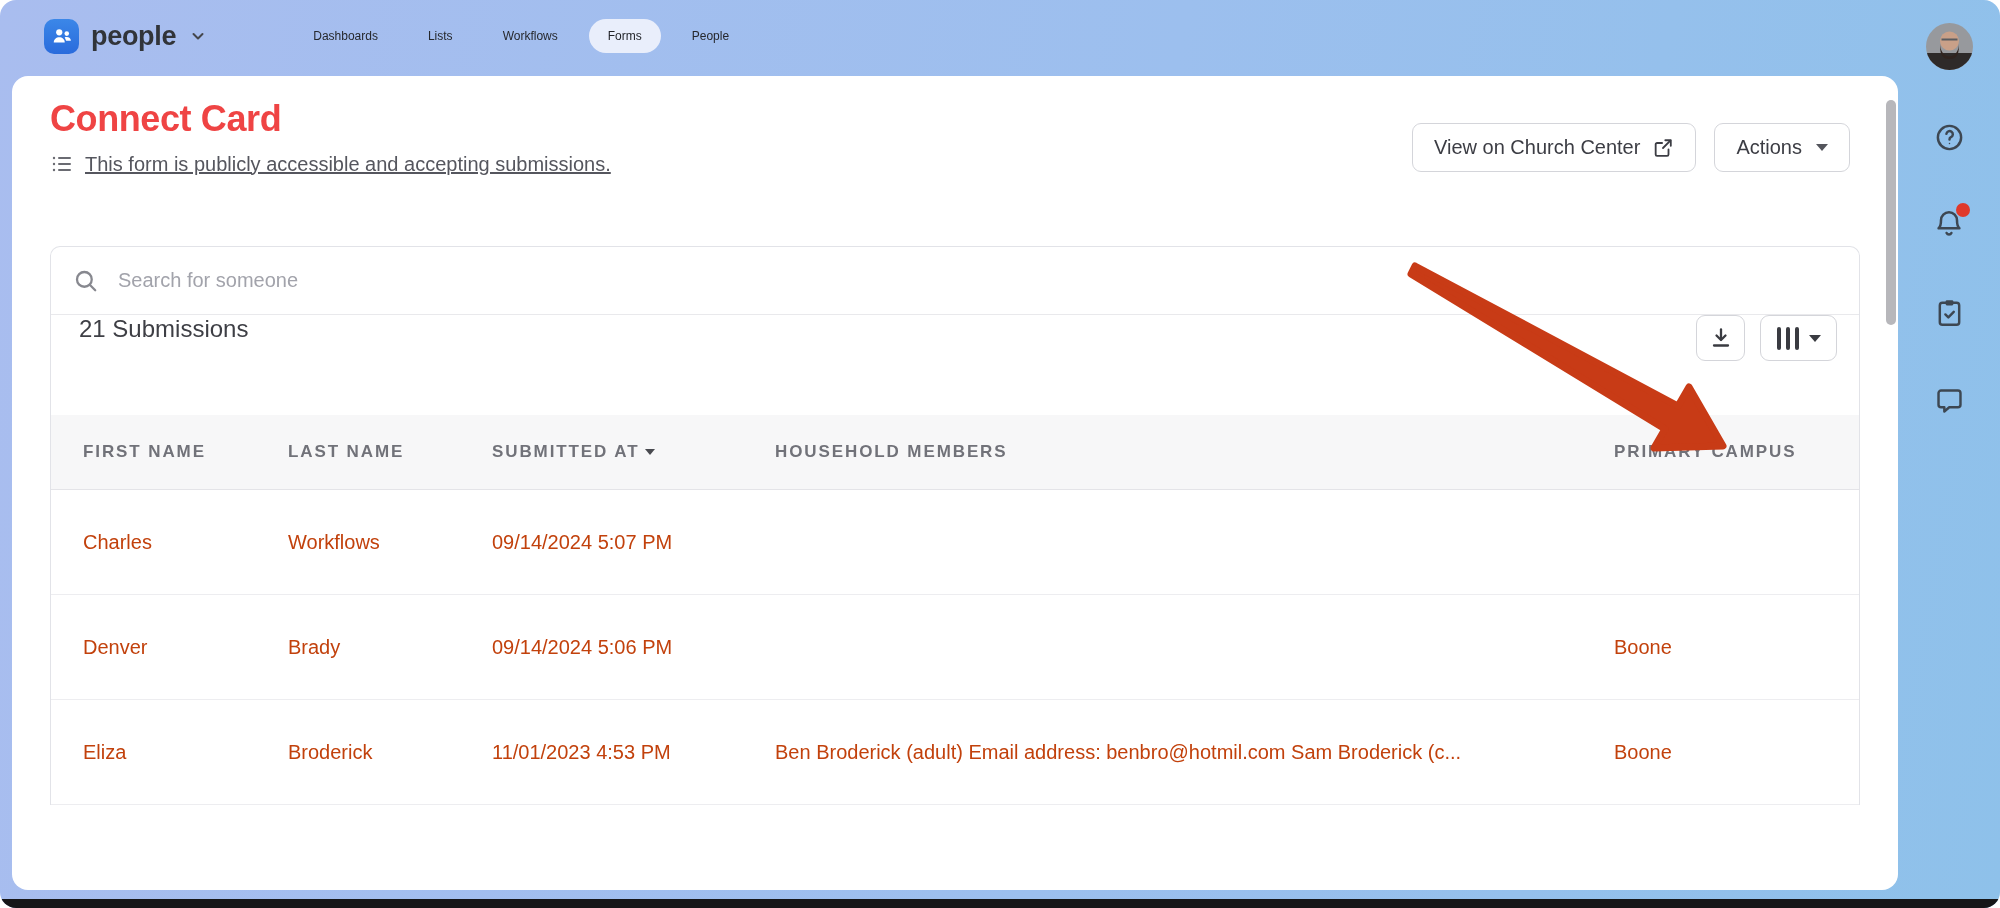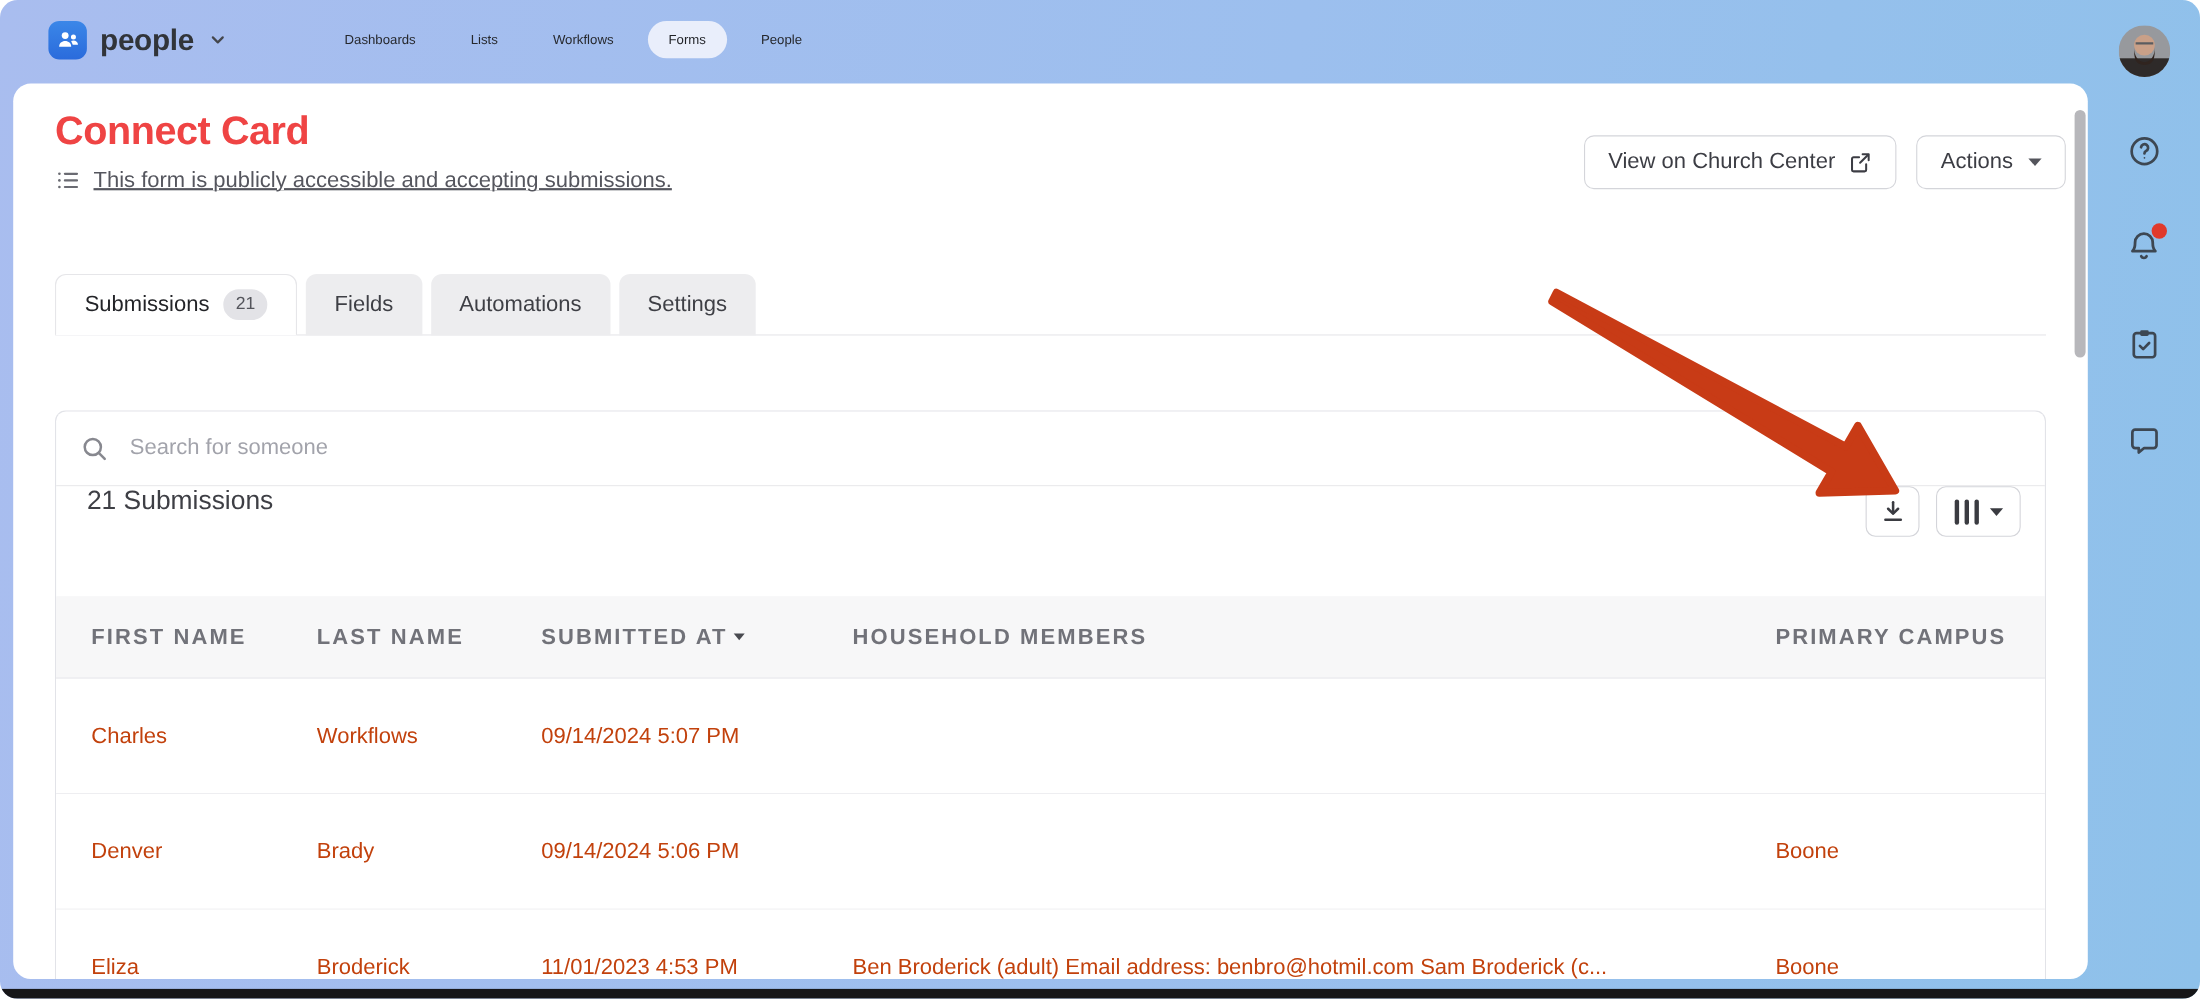--- a/index.html
+++ b/index.html
@@ -32,21 +32,21 @@
   .side-icon.first{margin-top:52px;}
   .noti-dot{position:absolute;top:-4px;right:-5px;width:14px;height:14px;border-radius:50%;background:#e0392b;}
 
   
   .panel{position:absolute;left:12px;top:76px;width:1886px;bottom:18px;background:#ffffff;
          border-radius:16px;overflow:hidden;z-index:2;}
   .panel-header{padding:21px 38px 0;position:relative;}
   .page-title{margin:0;font-size:36px;line-height:44px;font-weight:700;color:#ef4444;letter-spacing:-0.4px;}
   .status-row{display:flex;align-items:center;gap:11px;margin-top:9px;height:28px;}
   .status-row span{font-size:20px;color:#55565e;text-decoration:underline;}
-  .header-actions{position:absolute;top:47px;right:20px;display:flex;gap:18px;}
+  .header-actions{position:absolute;top:47px;right:48px;display:flex;gap:18px;}
   .btn{display:flex;align-items:center;gap:12px;height:49px;padding:0 21px;background:#fff;
        border:1px solid #d4d5da;border-radius:9px;font-size:20px;color:#3c3d44;cursor:pointer;box-sizing:border-box;}
   .btn .caret{width:0;height:0;border-left:6px solid transparent;border-right:6px solid transparent;
               border-top:7px solid #54555c;margin-left:2px;}
 
   
   .tabs{display:flex;align-items:flex-end;gap:8px;margin:71px 38px 0;border-bottom:1px solid #e6e6e9;}
   .tab{height:56px;margin-bottom:-1px;border-radius:10px 10px 0 0;display:flex;align-items:center;
        gap:13px;padding:0 26px;font-size:20px;color:#3e3f45;background:#ededef;cursor:pointer;box-sizing:border-box;}
   .tab.active{background:#fff;border:1px solid #e6e6e9;border-bottom:1px solid #fff;color:#232428;}
@@ -66,21 +66,21 @@
   .dl-btn{width:49px;}
   .col-btn{width:77px;gap:10px;}
   .col-bars{display:flex;gap:5px;}
   .col-bars i{display:block;width:4px;height:23px;background:#3a3b41;border-radius:2px;}
   .col-btn .caret{width:0;height:0;border-left:6px solid transparent;border-right:6px solid transparent;
                   border-top:7px solid #3a3b41;}
 
   
   .tgrid{display:grid;grid-template-columns:205px 204px 283px 1fr 219px;padding:0 26px 0 32px;align-items:center;}
   .thead{height:74px;background:#f7f7f8;border-bottom:1px solid #e4e4e8;}
-  .th{font-size:20px;font-weight:700;letter-spacing:1.9px;color:#717279;text-transform:uppercase;
+  .th{font-size:17px;font-weight:700;letter-spacing:1.9px;color:#717279;text-transform:uppercase;
       display:flex;align-items:center;gap:6px;white-space:nowrap;overflow:hidden;text-align:right;}
   .sort-caret{width:0;height:0;border-left:5px solid transparent;border-right:5px solid transparent;
               border-top:6px solid #494a50;flex:none;}
   .trow{height:104px;border-bottom:1px solid #ededf0;cursor:pointer;background:#fff;}
   .td{font-size:20px;color:#c2410c;white-space:nowrap;overflow:hidden;padding-right:24px;}
 
   
   .scroll-thumb{position:absolute;top:24px;right:2px;width:10px;height:225px;border-radius:5px;
                 background:#b7b7bb;z-index:6;cursor:grab;}
   .bottom-bar{position:absolute;left:0;right:0;bottom:0;height:9px;background:#161618;z-index:8;}
@@ -179,35 +179,20 @@
               <path d="M20 4l-8 8"></path>
             </svg>
         </button>
         <button class="btn">
           <span>Actions</span>
           <span class="caret"></span>
         </button>
       </div>
     </div>
 
-    <div class="tabs">
-      <div class="tab active">
-        <span>Submissions</span>
-        <span class="tab-badge">21</span>
-      </div>
-      <div class="tab">
-          <span>Fields</span>
-        </div>
-      <div class="tab">
-          <span>Automations</span>
-        </div>
-      <div class="tab">
-          <span>Settings</span>
-        </div>
-    </div>
 
     <div class="card">
       <div class="search-row">
         <svg width="26" height="26" viewBox="0 0 24 24" fill="none" stroke="#87888f" stroke-width="2.1" stroke-linecap="round">
             <circle cx="10.5" cy="10.5" r="6.8"></circle>
             <path d="M15.7 15.7L20.5 20.5"></path>
           </svg>
         <input type="text" value="" placeholder="Search for someone" style="">
       </div>
 

